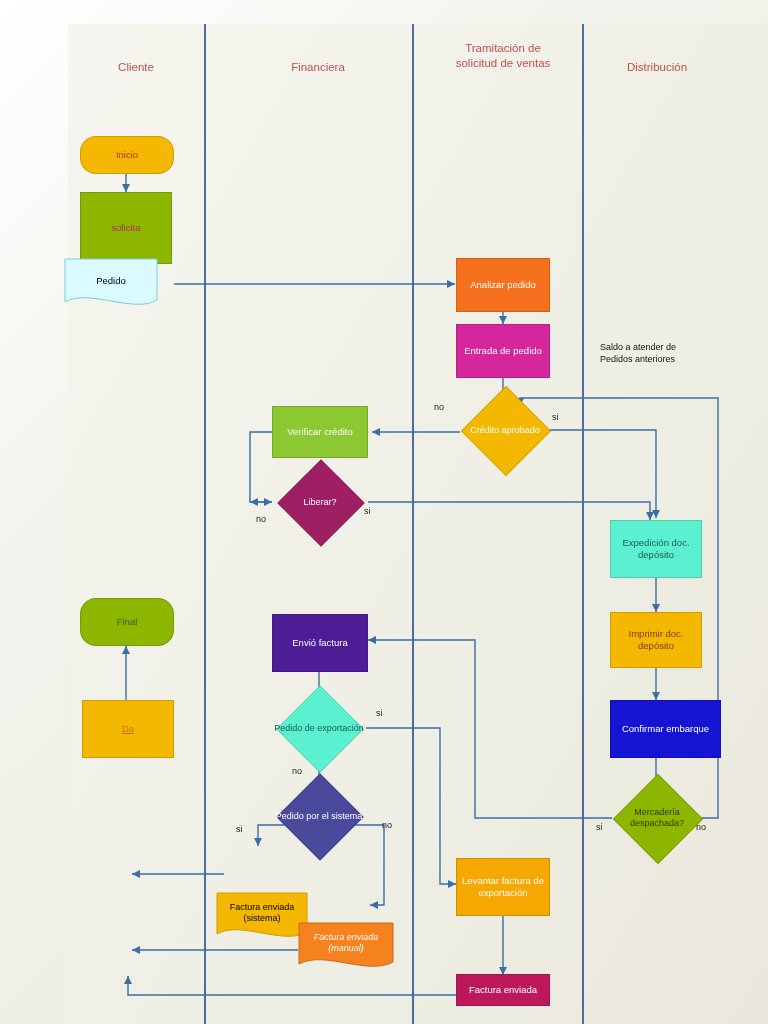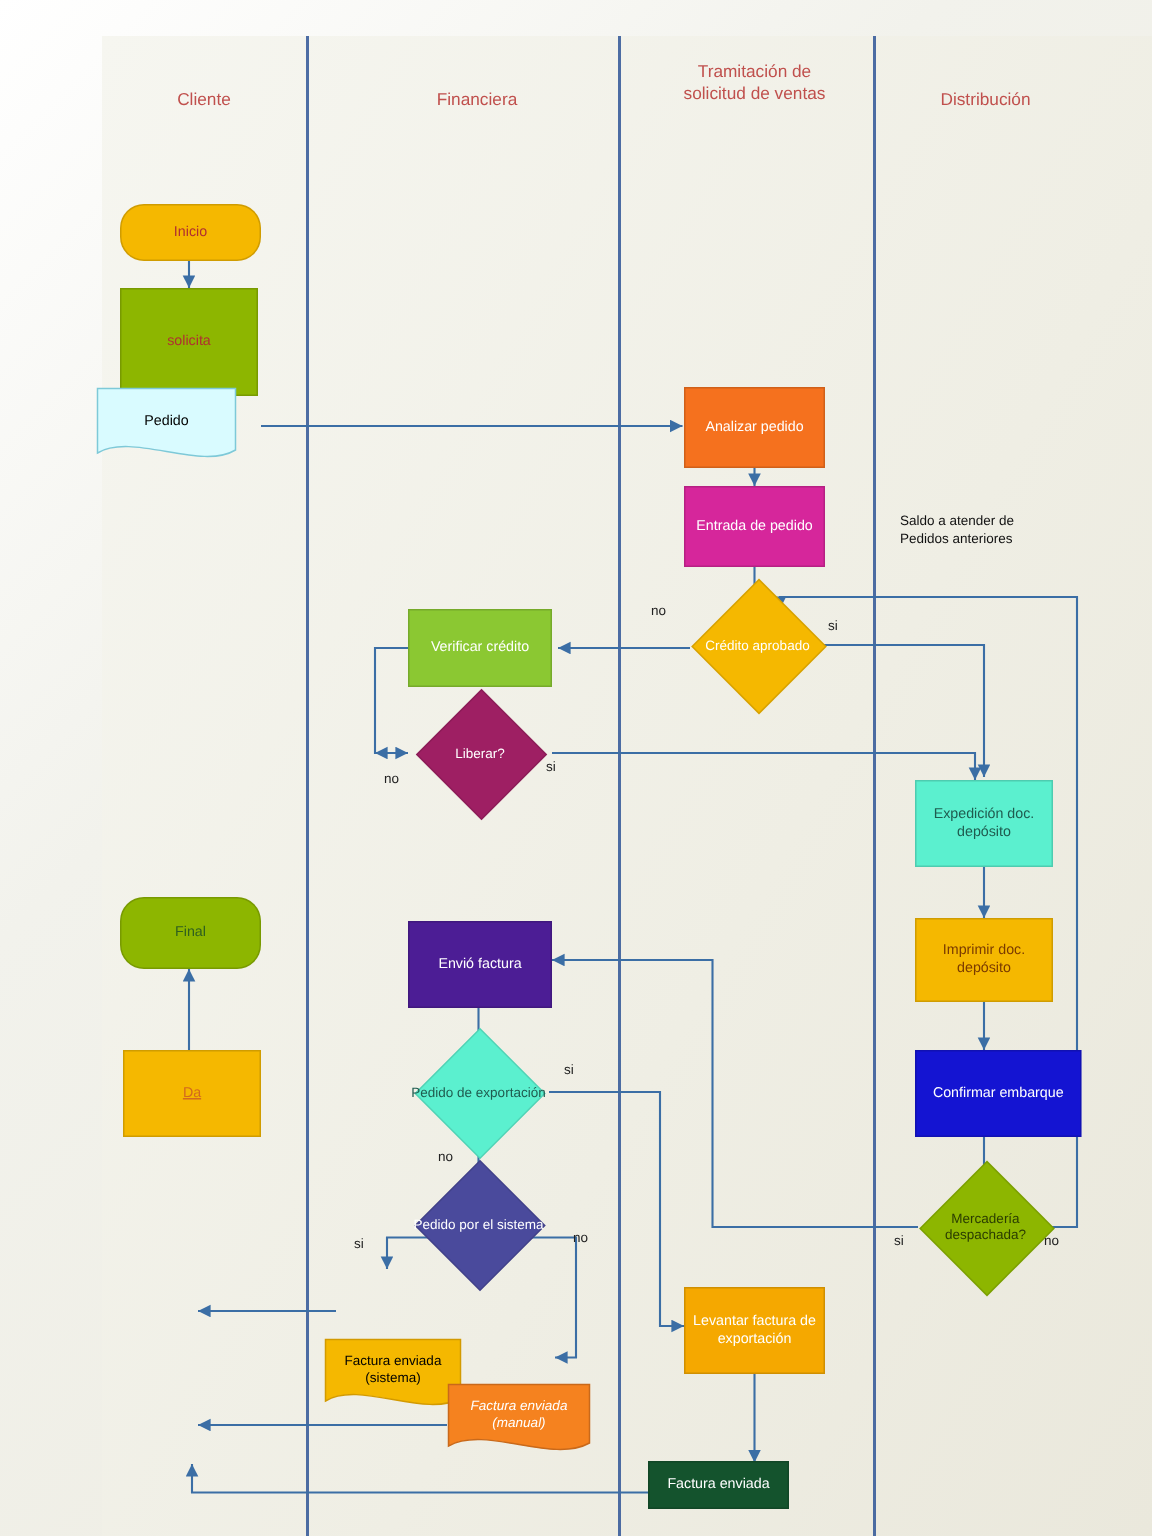--- a/index.html
+++ b/index.html
@@ -186,21 +186,21 @@
     <svg width="96" height="52" viewBox="0 0 96 52">
       <path d="M1,1 H95 V40 C70,54 26,28 1,42 Z" fill="#f5821f" stroke="#c9691a" stroke-width="1"></path>
     </svg>
     <div style="position:absolute;left:0;top:0;width:96px;height:42px;display:flex;align-items:center;justify-content:center;font-size:9px;line-height:11px;text-align:center;color:#fff;">Factura enviada (manual)</div>
   </div>
 
   <div class="node rect" style="left:456px;top:858px;width:94px;height:58px;background:#f5a800;">
     <span class="txt-w">Levantar factura de exportación</span>
   </div>
 
-  <div class="node rect" style="left:432px;top:974px;width:94px;height:32px;background:#14532d;">
+  <div class="node rect" style="left:456px;top:974px;width:94px;height:32px;background:#be185d;">
     <span class="txt-w">Factura enviada</span>
   </div>
 
   <div class="node rect" style="left:82px;top:700px;width:92px;height:58px;background:#f5b800;">
     <span style="color:#d2691e;text-decoration:underline;">Da</span>
   </div>
 
   <div class="node rect term" style="left:80px;top:598px;width:94px;height:48px;background:#8db600;">
     <span style="color:#2f5f1f;">Final</span>
   </div>

